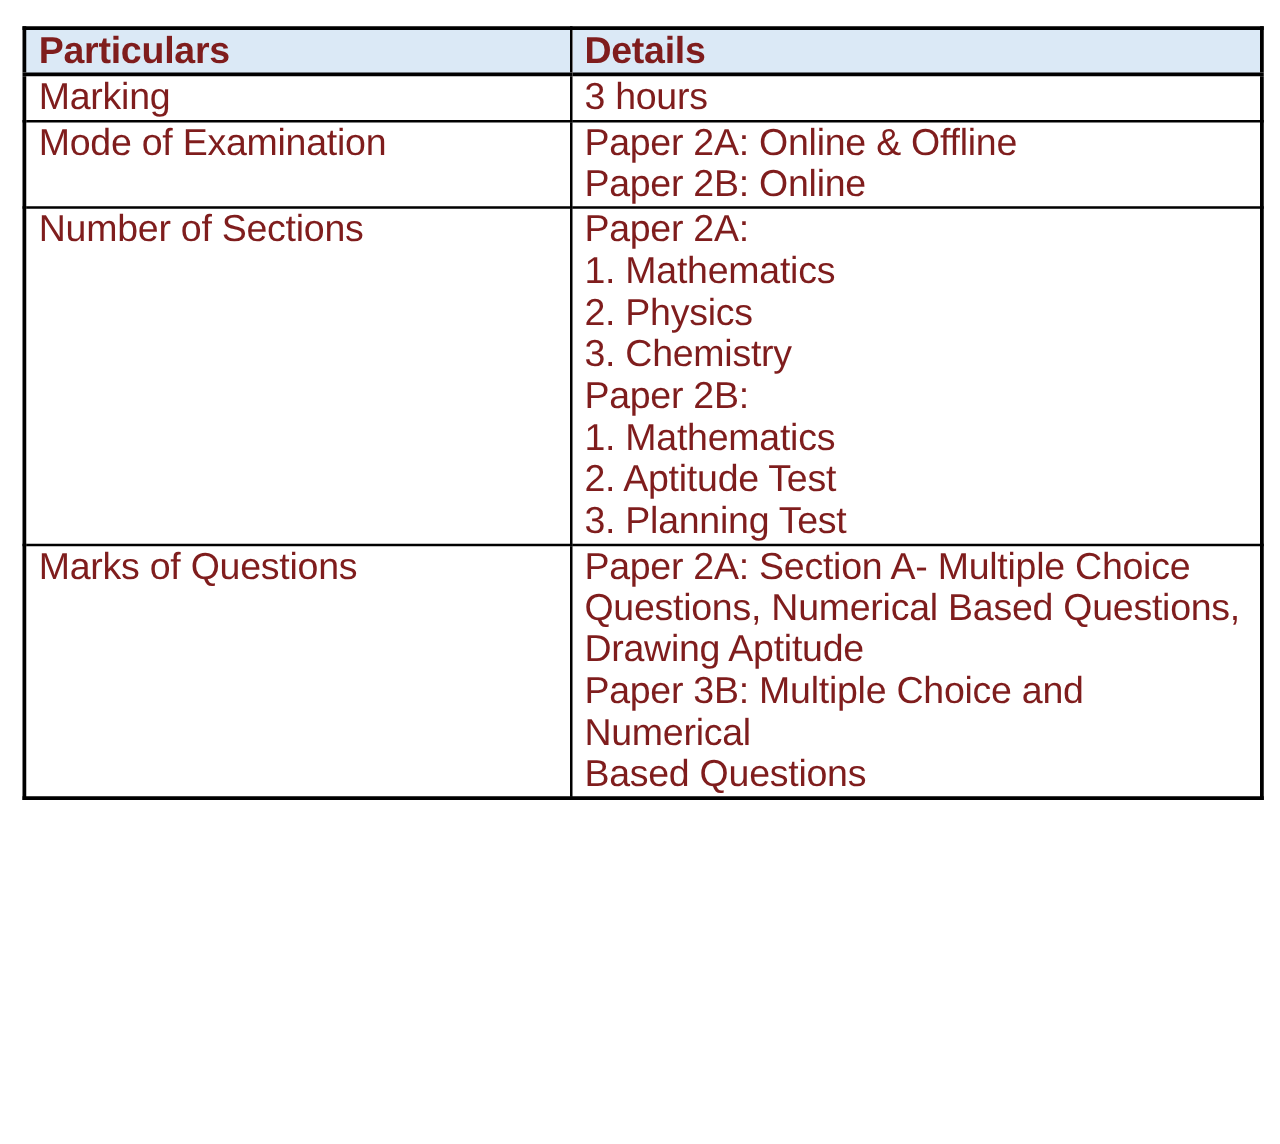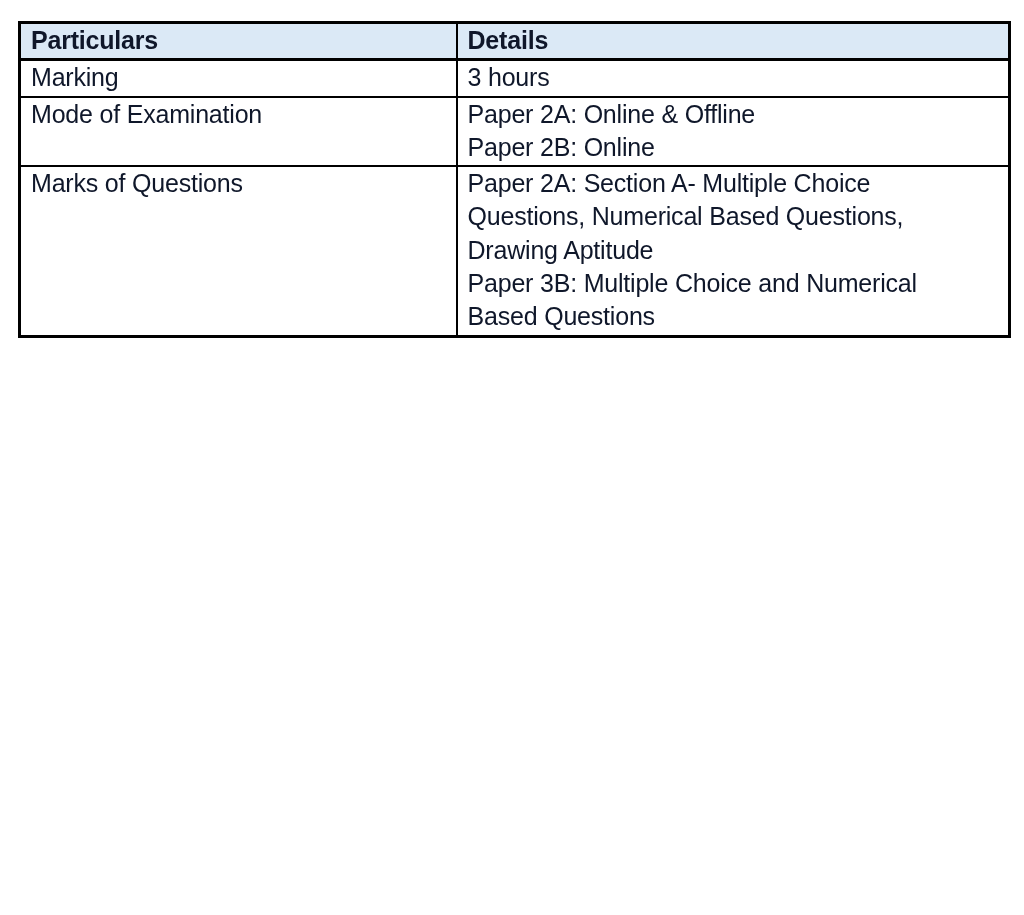--- a/index.html
+++ b/index.html
@@ -22,24 +22,24 @@
     table-layout: fixed;
     border: 3px solid #000000;
   }
   table.exam-table col.col-particulars { width: 437px; }
   table.exam-table col.col-details     { width: 553px; }
   th, td {
     border: 2px solid #000000;
     vertical-align: top;
     text-align: left;
     padding: 0px 8px 1px 10px;
-    font-size: 25px;
+    font-size: 30px;
     line-height: 33.3px;
     letter-spacing: -0.2px;
-    color: #0f172a;
+    color: #7f1d1d;
     overflow: hidden;
   }
   th {
     background: #dbe9f6;
     font-weight: bold;
     height: 31px;
     border-bottom: 3px solid #000000;
   }
   td.details-cell, td.particular-cell {
     white-space: pre-wrap;
@@ -64,20 +64,31 @@
       <tr>
         <td class="particular-cell">Marking</td>
         <td class="details-cell">3 hours</td>
       </tr>
       <tr>
         <td class="particular-cell">Mode of Examination</td>
         <td class="details-cell">Paper 2A: Online &amp; Offline
 Paper 2B: Online</td>
       </tr>
       <tr>
+        <td class="particular-cell">Number of Sections</td>
+        <td class="details-cell">Paper 2A:
+1. Mathematics
+2. Physics
+3. Chemistry
+Paper 2B:
+1. Mathematics
+2. Aptitude Test
+3. Planning Test</td>
+      </tr>
+      <tr>
         <td class="particular-cell">Marks of Questions</td>
         <td class="details-cell">Paper 2A: Section A- Multiple Choice
 Questions, Numerical Based Questions,
 Drawing Aptitude
 Paper 3B: Multiple Choice and Numerical
 Based Questions</td>
       </tr>
     </tbody>
   </table>
 </div>

